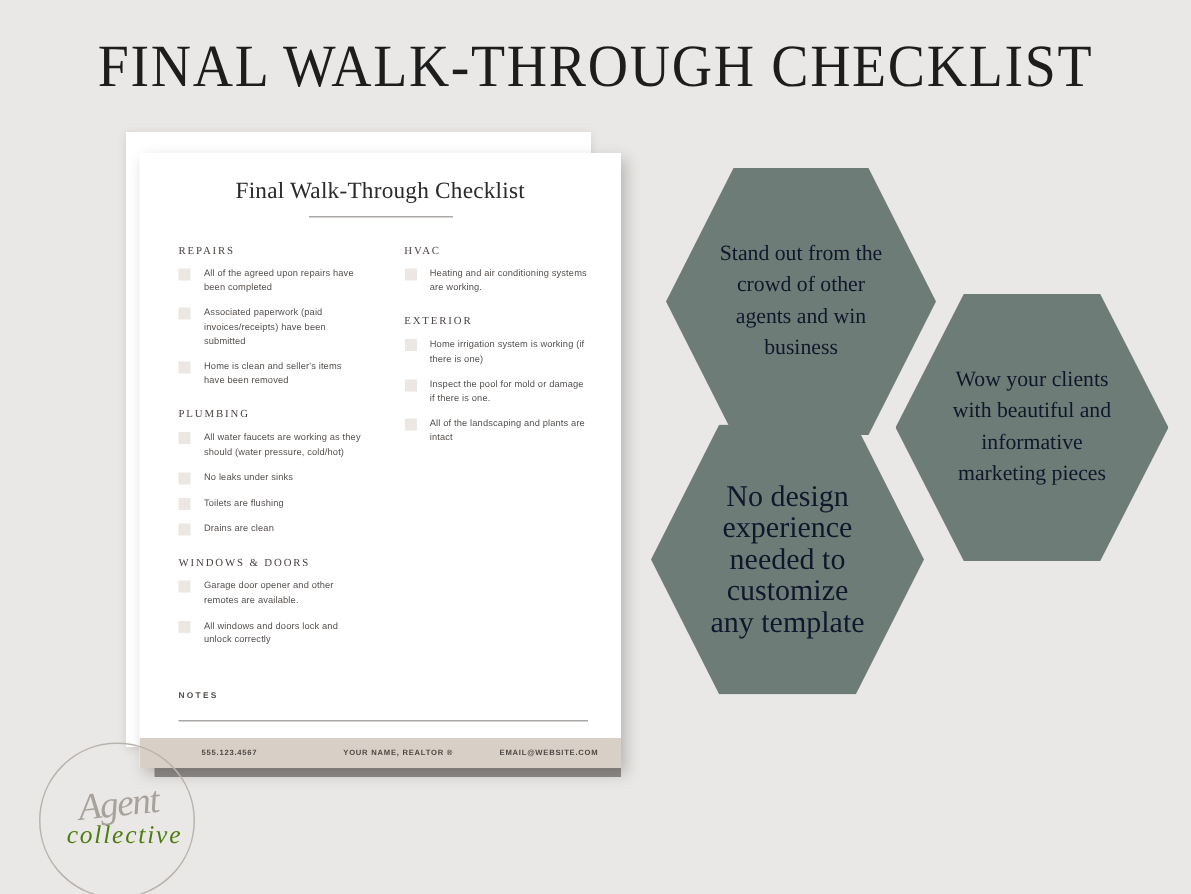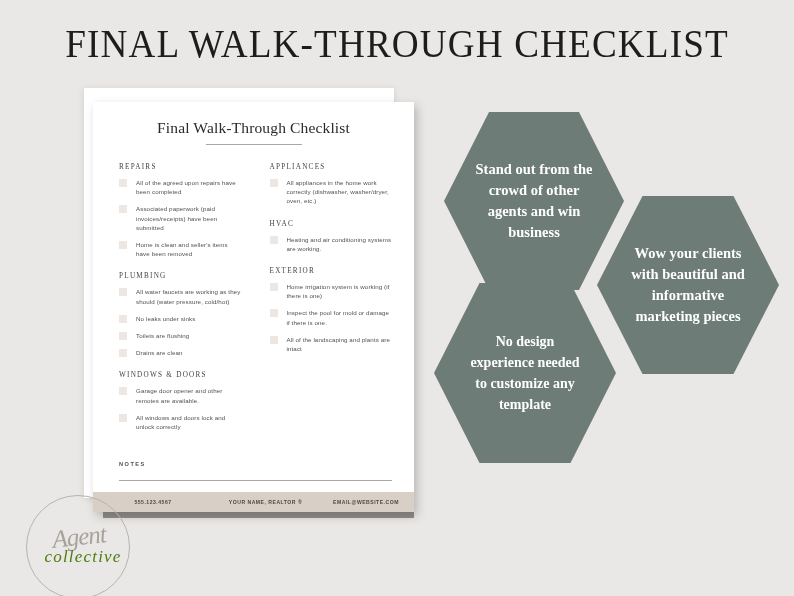--- a/index.html
+++ b/index.html
@@ -150,30 +150,30 @@
     background:#6e7c77;
     clip-path:polygon(25% 0%,75% 0%,100% 50%,75% 100%,25% 100%,0% 50%);
     display:flex;
     align-items:center;
     justify-content:center;
     box-sizing:border-box;
   }
   .hex p{
     margin:0;
     text-align:center;
-    color:#ffffff;
-    font-family:"Liberation Serif", serif;
-    font-weight:bold;
+    color:#0f172a;
+    font-family:"Liberation Serif", serif;
+    font-weight:normal;
   }
   #hex-1{left:444px;top:112px;width:180px;height:178px;}
   #hex-1 p{font-size:14.5px;line-height:21px;width:120px;}
   #hex-2{left:597px;top:196px;width:182px;height:178px;}
   #hex-2 p{font-size:14.5px;line-height:21px;width:130px;}
   #hex-3{left:434px;top:283px;width:182px;height:180px;}
-  #hex-3 p{font-size:14px;line-height:21px;width:110px;}
+  #hex-3 p{font-size:20px;line-height:21px;width:110px;}
 
   
   #logo{
     position:absolute;
     left:26px;top:495px;
     width:104px;height:104px;
   }
   #logo .ring{
     position:absolute;inset:0;
     border:1px solid #b9b3ad;
@@ -270,27 +270,20 @@
             <span class="chk-text">All windows and doors lock and unlock correctly</span>
           </div>
         </div>
 
       </div>
 
       <div class="col">
 
 
 
-        <div class="sec">
-          <div class="sec-head">APPLIANCES</div>
-          <div class="chk-row">
-            <span class="chk-box"></span>
-            <span class="chk-text">All appliances in the home work correctly (dishwasher, washer/dryer, oven, etc.)</span>
-          </div>
-        </div>
 
         <div class="sec">
           <div class="sec-head">HVAC</div>
           <div class="chk-row">
             <span class="chk-box"></span>
             <span class="chk-text">Heating and air conditioning systems are working.</span>
           </div>
         </div>
 
         <div class="sec">

